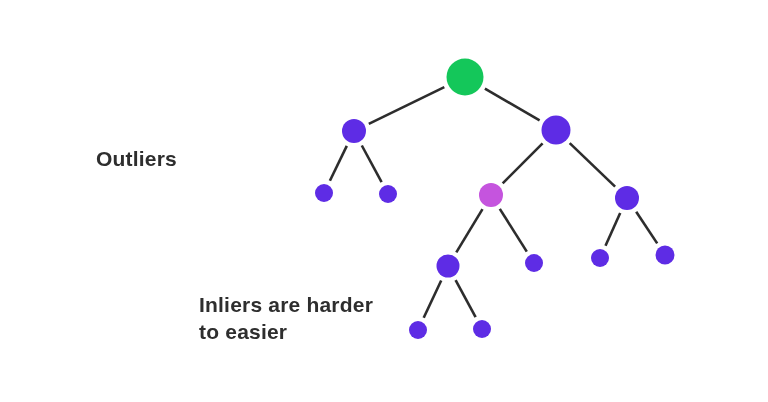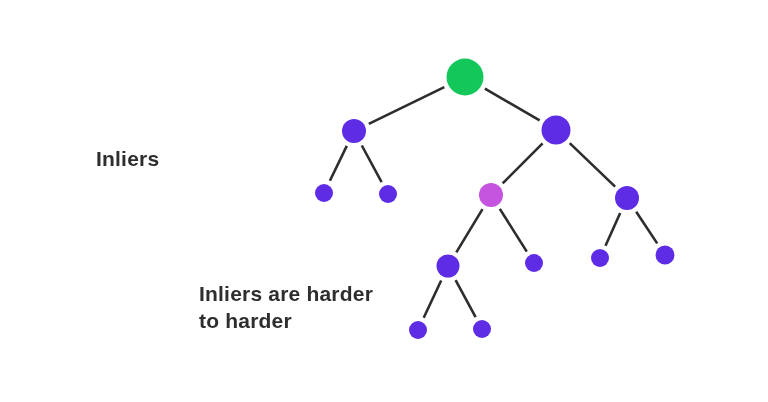--- a/index.html
+++ b/index.html
@@ -31,21 +31,21 @@
     line-height: 27px;
     letter-spacing: 0.2px;
     white-space: nowrap;
   }
   #label-outliers {
     left: 96px;
     top: 145px;
   }
   #label-inliers {
     left: 199px;
-    top: 280px;
+    top: 291px;
   }
 </style>
 </head>
 <body>
 
 <div class="stage">
   <svg id="tree-svg" viewBox="0 0 768 402">
       <line x1="444.3" y1="87.1" x2="368.8" y2="123.8" stroke="#2d2d2d" stroke-width="2.6"></line>
       <line x1="484.9" y1="88.6" x2="539.6" y2="120.4" stroke="#2d2d2d" stroke-width="2.6"></line>
       <line x1="346.8" y1="145.9" x2="329.9" y2="180.8" stroke="#2d2d2d" stroke-width="2.6"></line>
@@ -67,20 +67,20 @@
       <circle cx="627" cy="198" r="12" fill="#5e2ce5"></circle>
       <circle cx="448" cy="266" r="11.5" fill="#5e2ce5"></circle>
       <circle cx="534" cy="263" r="9" fill="#5e2ce5"></circle>
       <circle cx="600" cy="258" r="9" fill="#5e2ce5"></circle>
       <circle cx="665" cy="255" r="9.5" fill="#5e2ce5"></circle>
       <circle cx="418" cy="330" r="9" fill="#5e2ce5"></circle>
       <circle cx="482" cy="329" r="9" fill="#5e2ce5"></circle>
     </svg>
 
   <div class="label" id="label-outliers">
-    <div>Inliers</div>
+    <div>Outliers</div>
   </div>
 
   <div class="label" id="label-inliers">
     <div>Inliers are harder</div>
-    <div>to harder</div>
+    <div>to easier</div>
   </div>
 </div>
 
 </body></html>

